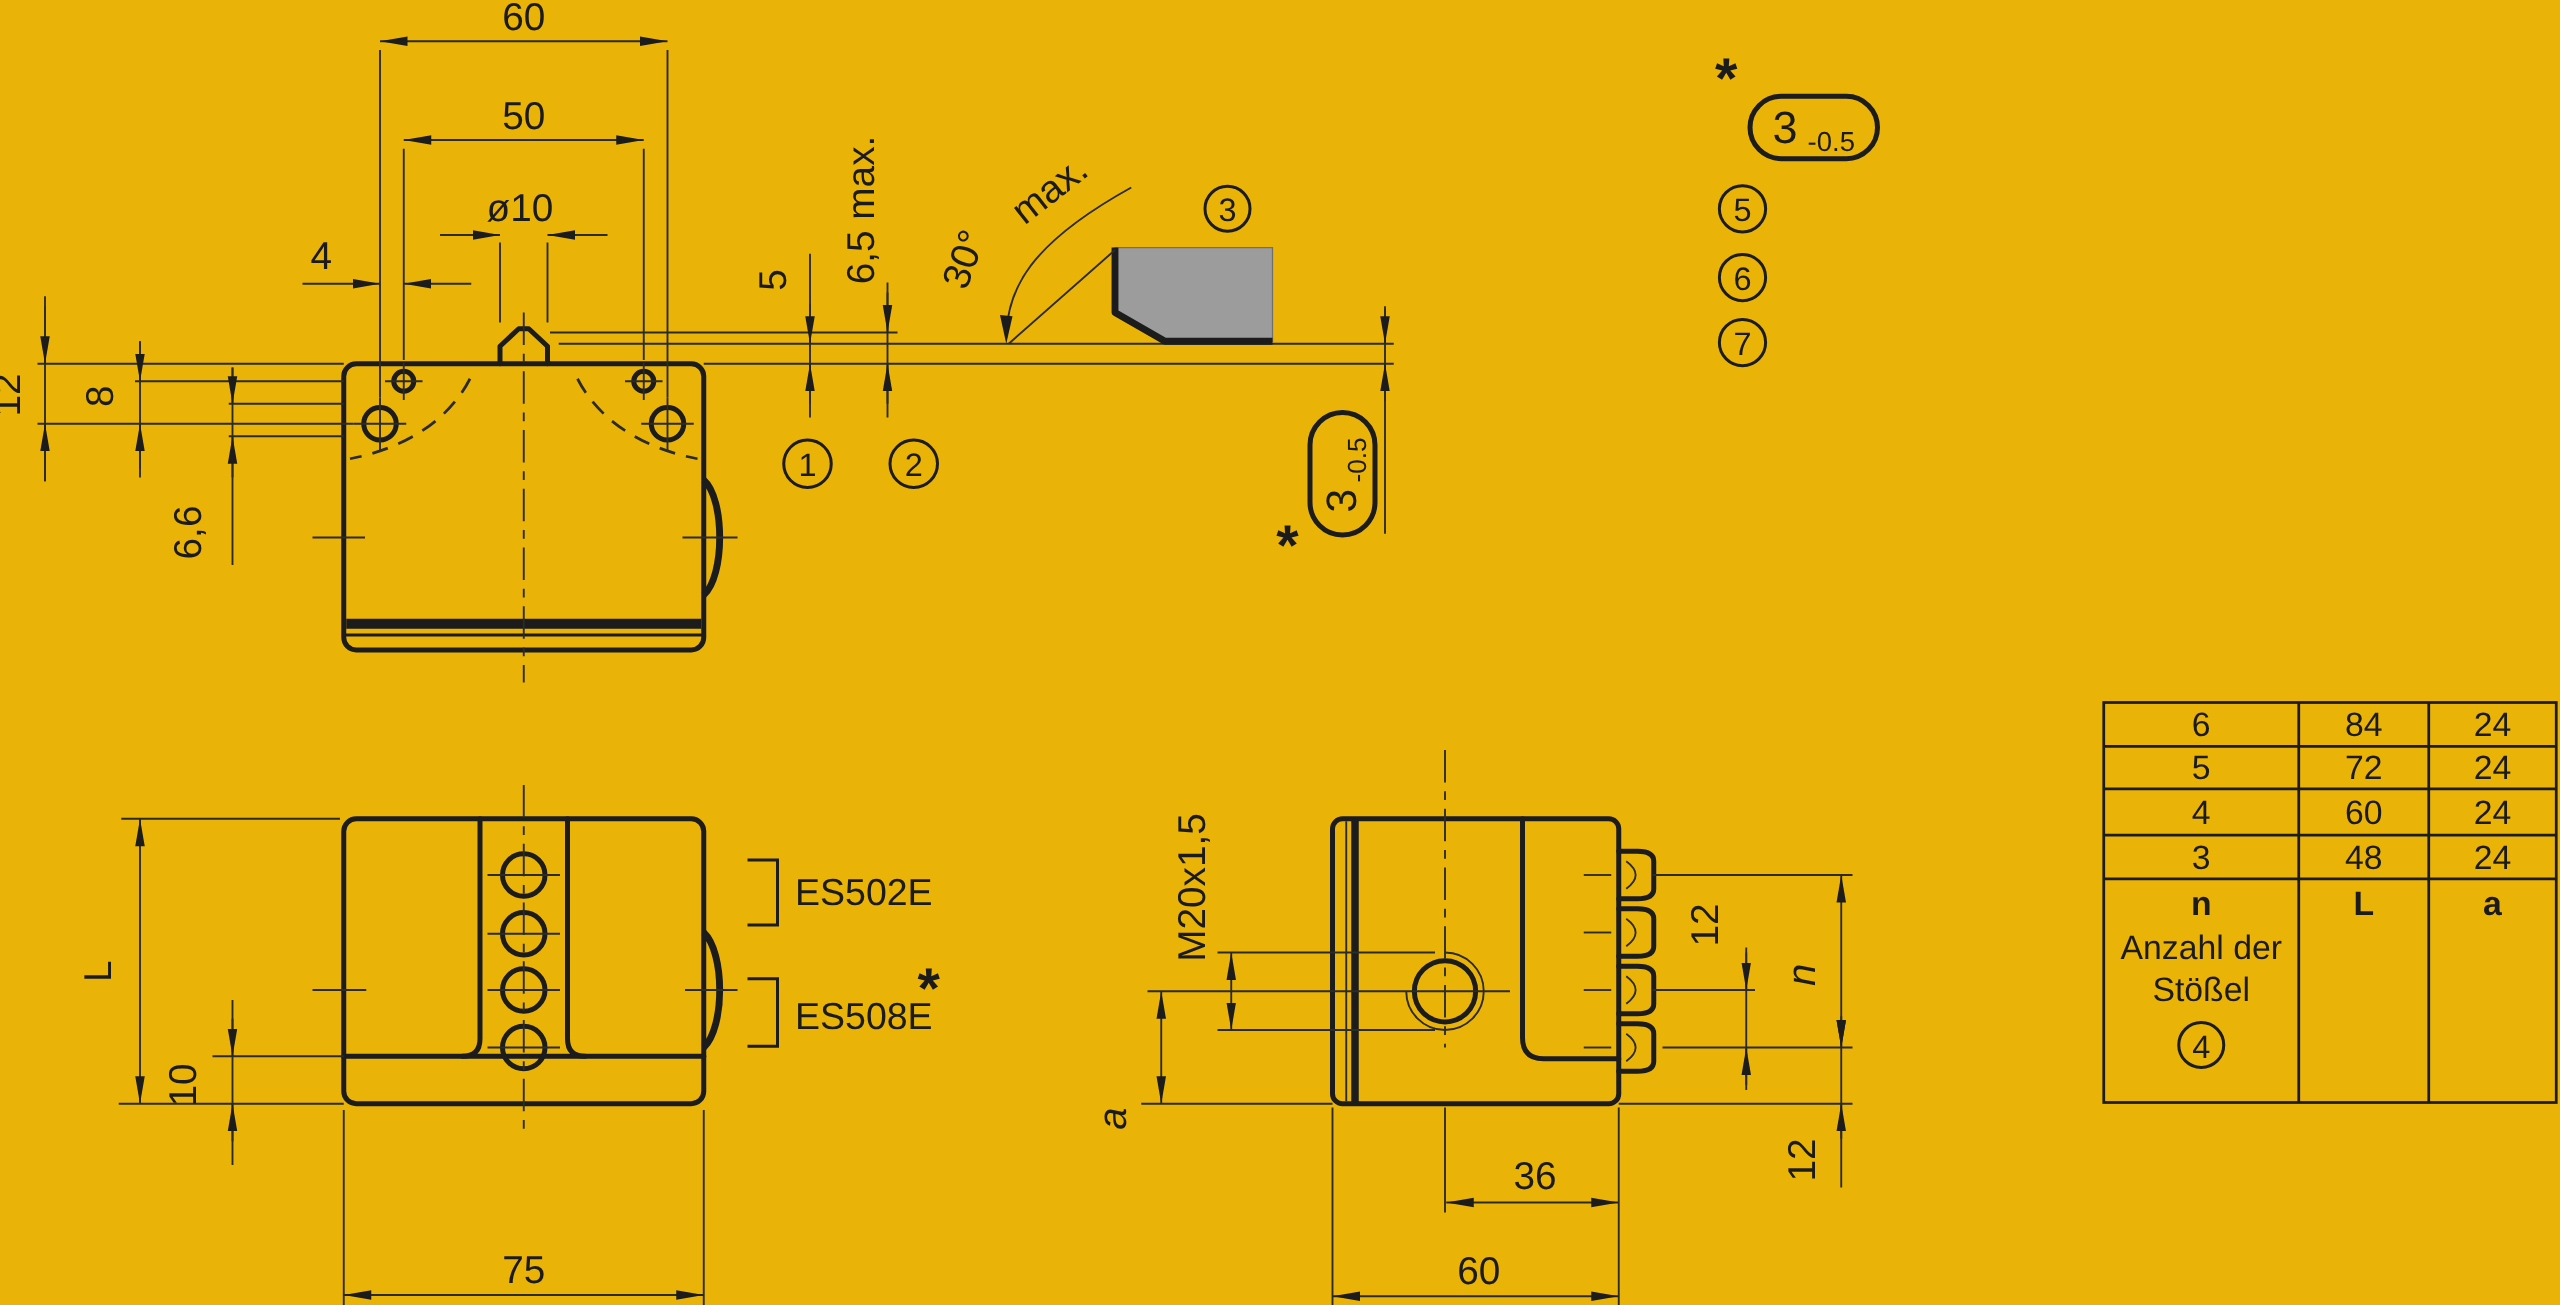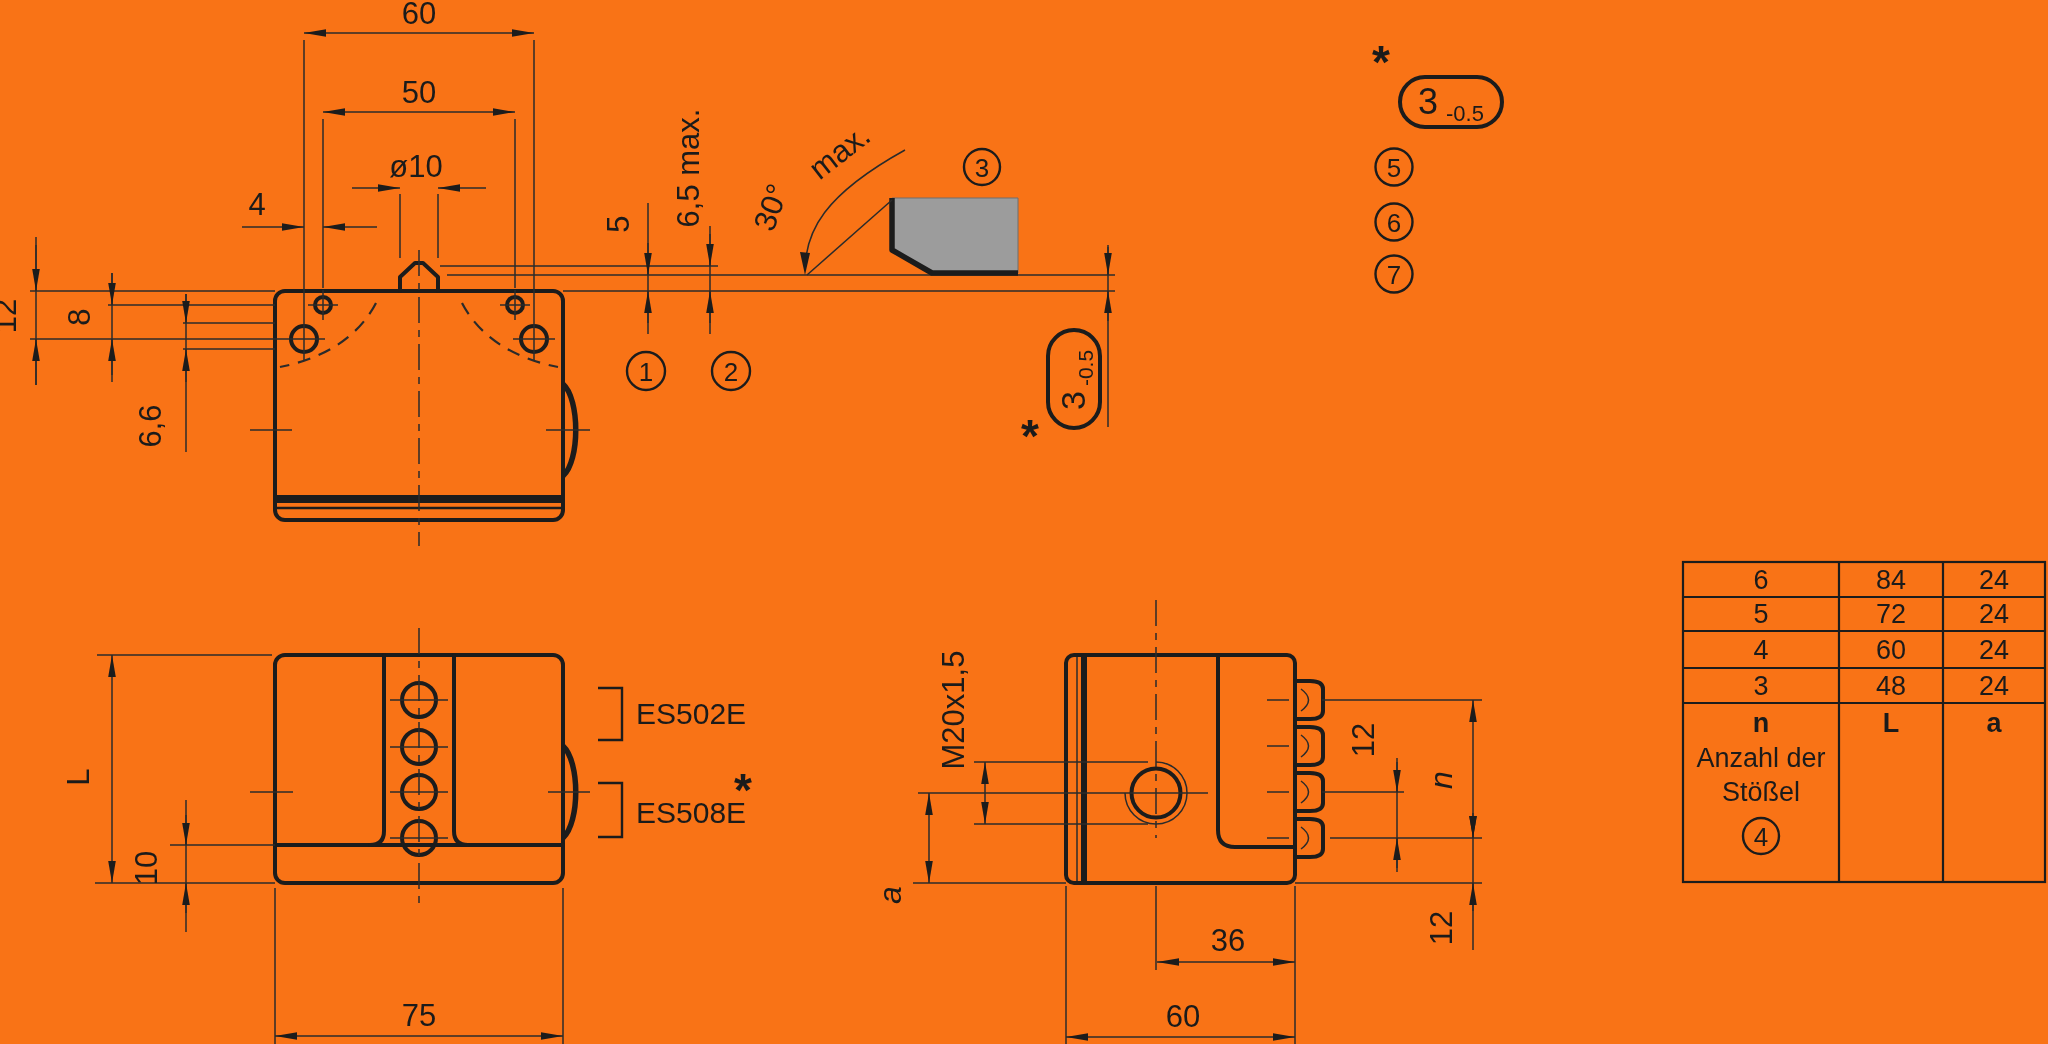--- a/index.html
+++ b/index.html
@@ -1,16 +1,16 @@
 <!DOCTYPE html>
 <html><head>
 <meta charset="utf-8">
 <style>
   html,body { margin:0; padding:0; background:#ffffff; }
-  .canvas { position:relative; width:2048px; height:1044px; background:#f97316; overflow:hidden; }
+  .canvas { position:relative; width:2048px; height:1044px; background:#eab308; overflow:hidden; }
   svg { display:block; }
   .ol   { fill:none; stroke:#1c1c1c; stroke-width:4;   stroke-linejoin:round; stroke-linecap:round; }
   .ol5  { fill:none; stroke:#1c1c1c; stroke-width:5.5; stroke-linejoin:round; stroke-linecap:butt; }
   .thin { fill:none; stroke:#2b2b2b; stroke-width:1.5; }
   .med  { fill:none; stroke:#1c1c1c; stroke-width:2.4; }
   .cl   { fill:none; stroke:#2b2b2b; stroke-width:1.5; stroke-dasharray:26 7 7 7; }
   .hid  { fill:none; stroke:#2b2b2b; stroke-width:2.2; stroke-dasharray:13 9; }
   .tbl  { fill:none; stroke:#1c1c1c; stroke-width:2.2; }
   text  { font-family:"Liberation Sans", sans-serif; fill:#1b1b1b; }
   .t    { font-size:31px; text-anchor:middle; }

